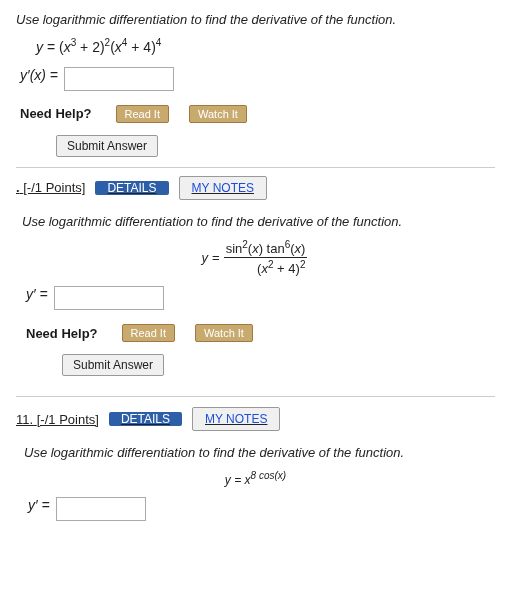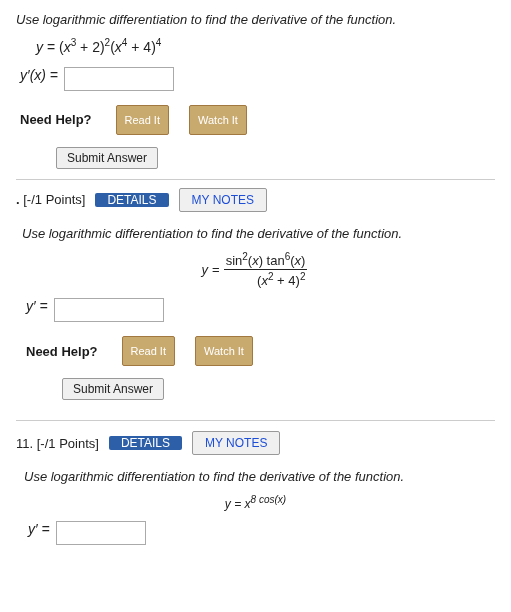--- a/index.html
+++ b/index.html
@@ -52,21 +52,21 @@
       font-weight: bold;
       font-size: 13px;
       color: #1a1a1a;
       margin-right: 4px;
     }
     .help-btn {
       background: #c8a96e;
       border: 1px solid #a07840;
       color: #fff;
       font-size: 11px;
-      padding: 8px 8px;
+      padding: 2px 8px;
       cursor: pointer;
       border-radius: 2px;
     }
     .submit-row {
       margin: 0 0 10px 4px;
       padding-left: 36px;
     }
     .submit-btn {
       background: #f0f0f0;
       border: 1px solid #999;
@@ -80,20 +80,21 @@
       border: none;
       border-top: 1px solid #ccc;
       margin: 6px 0;
     }
     .points-bar {
       display: flex;
       align-items: center;
       gap: 10px;
       margin: 8px 0 10px 0;
       font-size: 13px;
+      text-decoration: underline;
     }
     .points-label {
       font-size: 13px;
       color: #222;
     }
     .details-btn {
       background: #2d5fa8;
       color: #fff;
       border: none;
       font-size: 12px;

